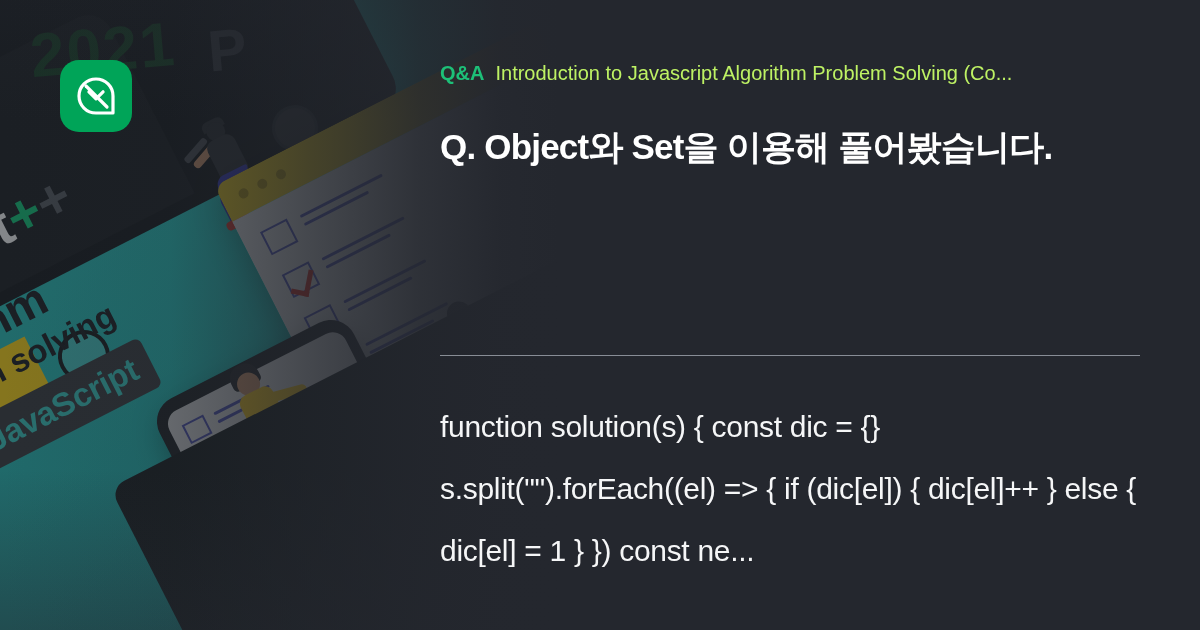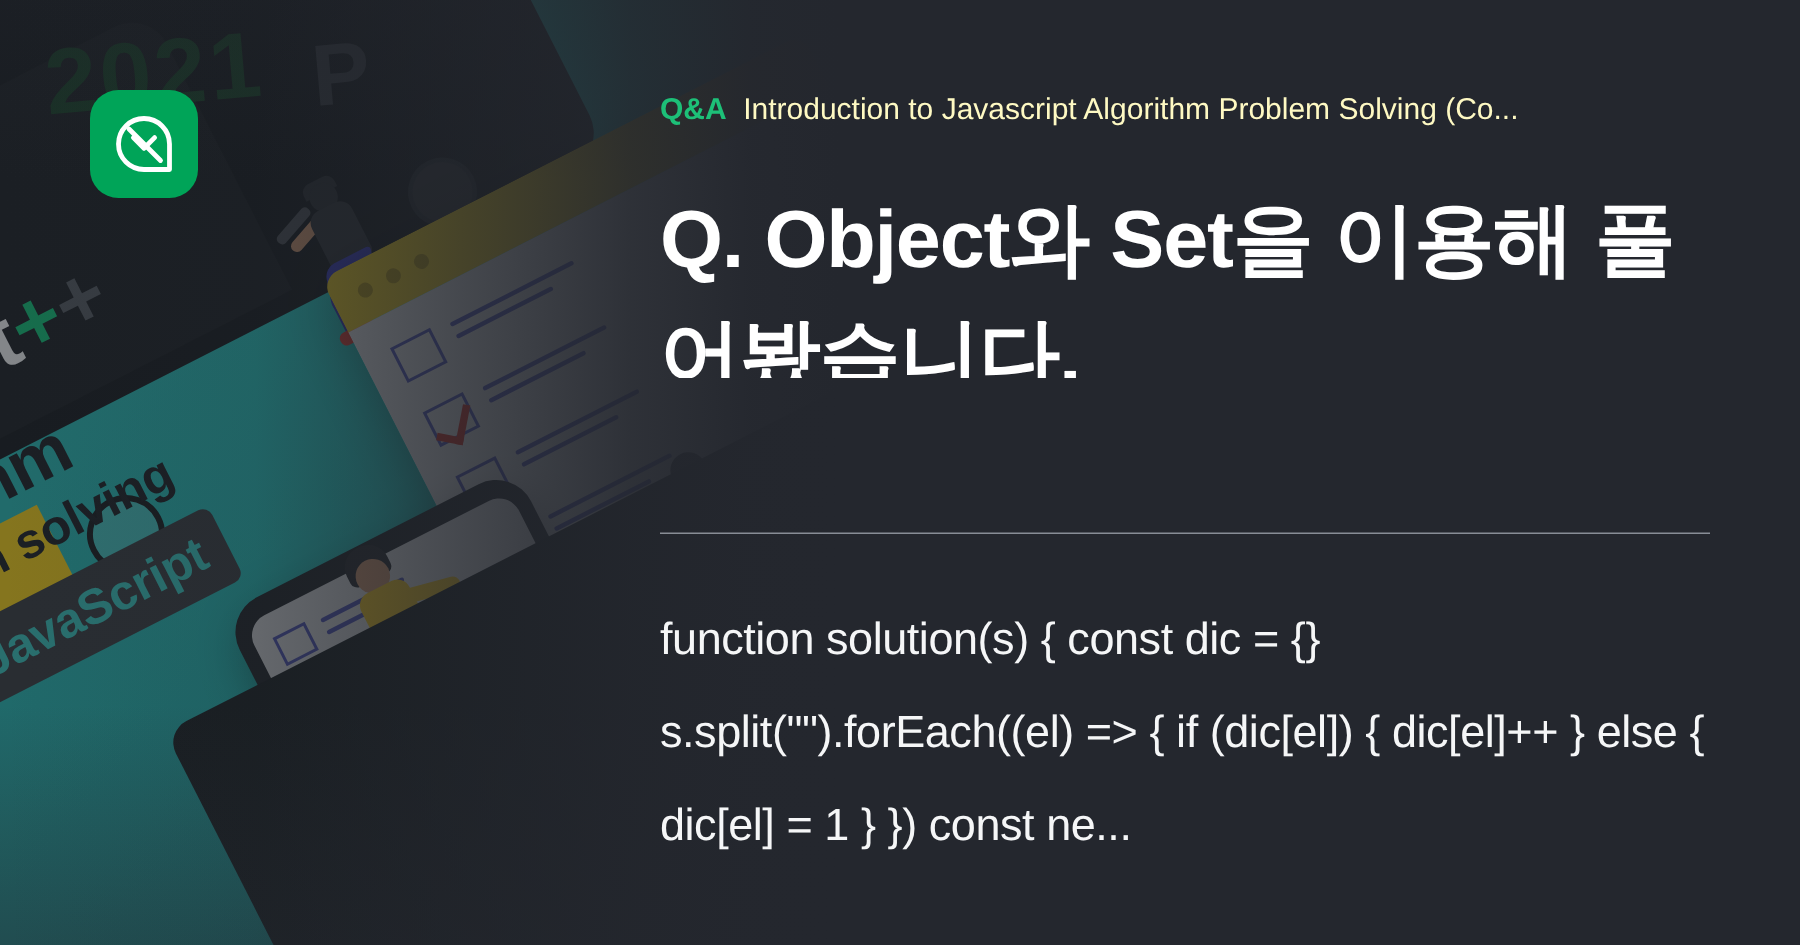--- a/index.html
+++ b/index.html
@@ -305,28 +305,28 @@
     display:flex; align-items:flex-end; gap:11px;
     width:700px;
     white-space:nowrap; overflow:hidden;
   }
   .meta-tag {
     font-size:20px; font-weight:bold;
     color:#1dc078; flex:none;
   }
   .meta-course {
     font-size:20px; font-weight:normal;
-    color:#fef9c3;
+    color:#bef264;
     overflow:hidden; text-overflow:ellipsis; white-space:nowrap;
   }
 
   .title {
     position:absolute; top:122px; left:0;
     width:690px;
-    font-size:54px; font-weight:bold;
+    font-size:35px; font-weight:bold;
     line-height:1.42;
     color:#ffffff;
     letter-spacing:-0.8px;
     max-height:130px; overflow:hidden;
   }
 
   .divider {
     position:absolute; top:355px; left:0;
     width:700px; height:1px;
     background:#9aa0a8;

